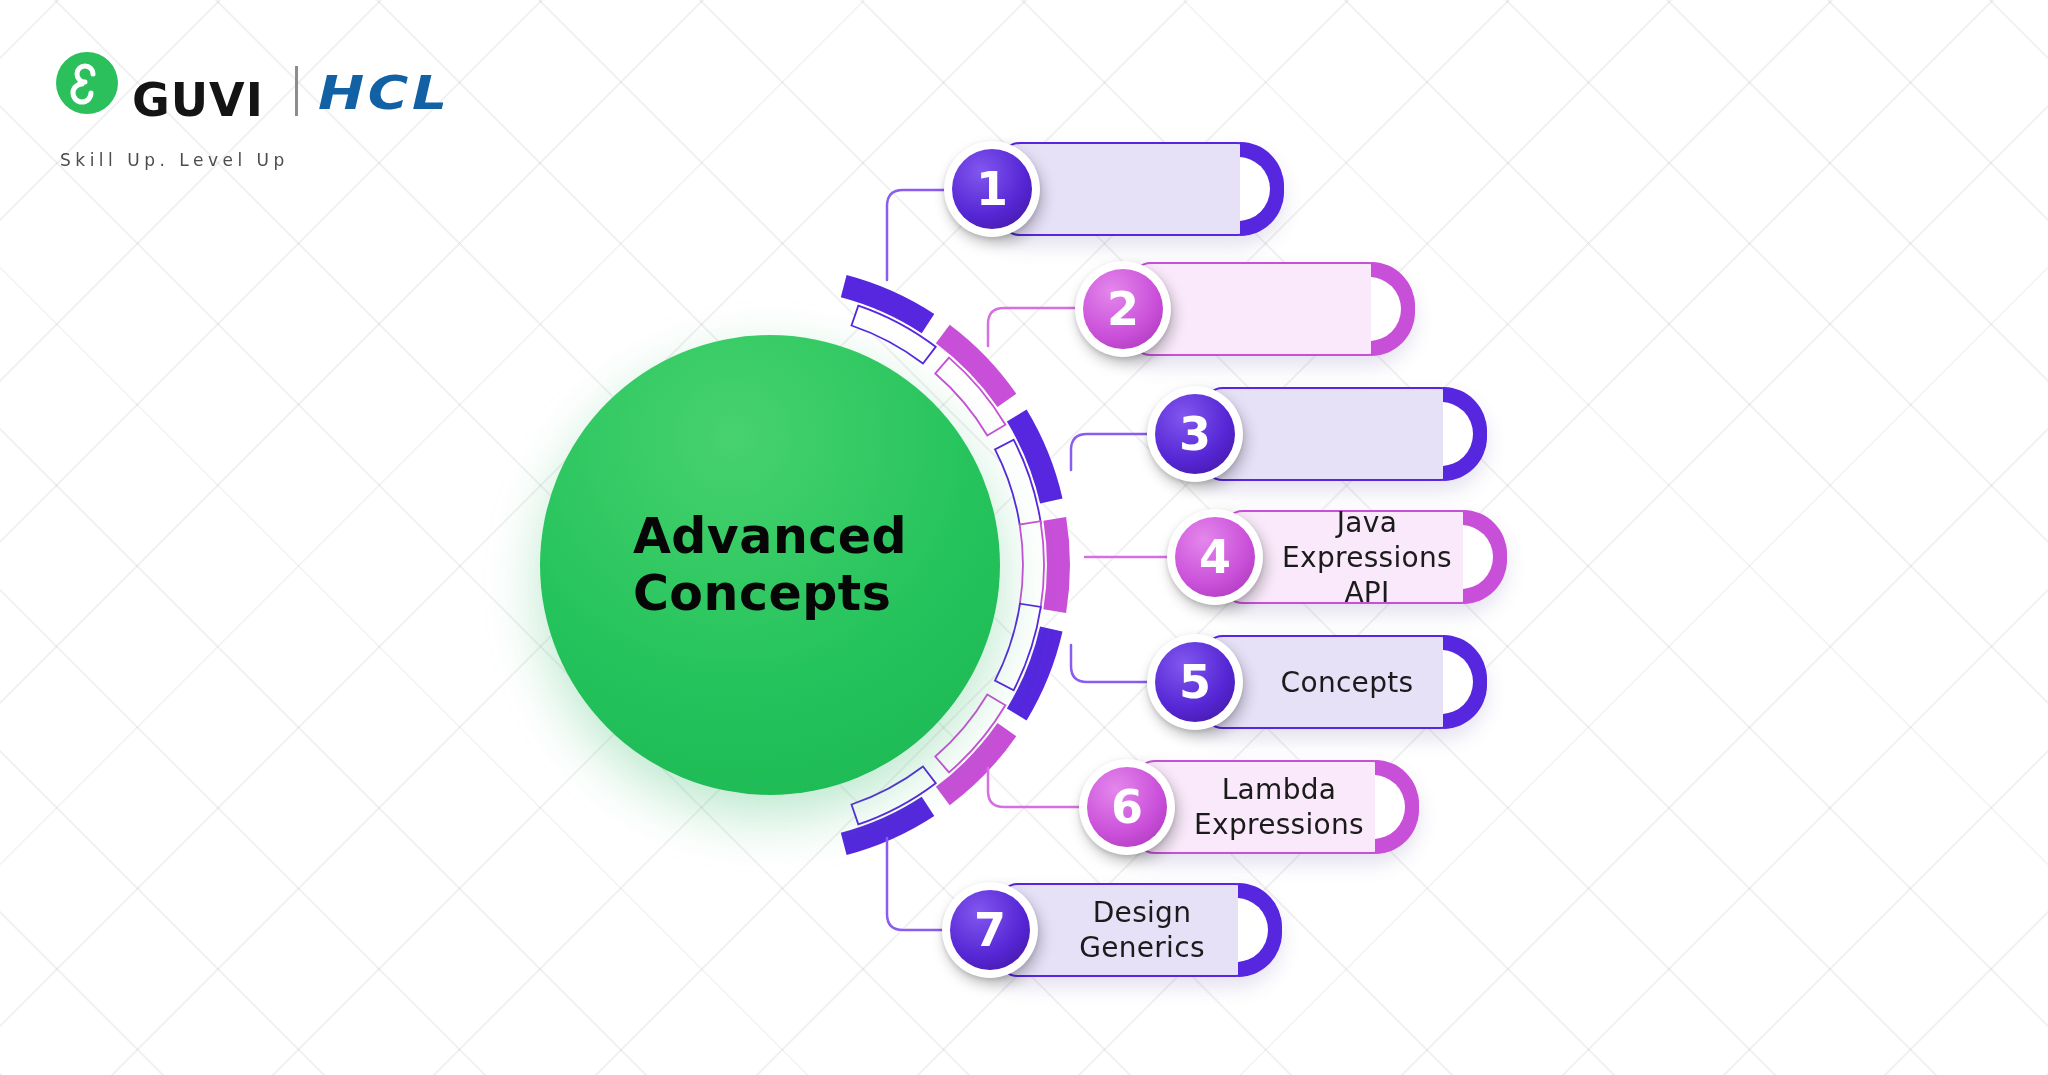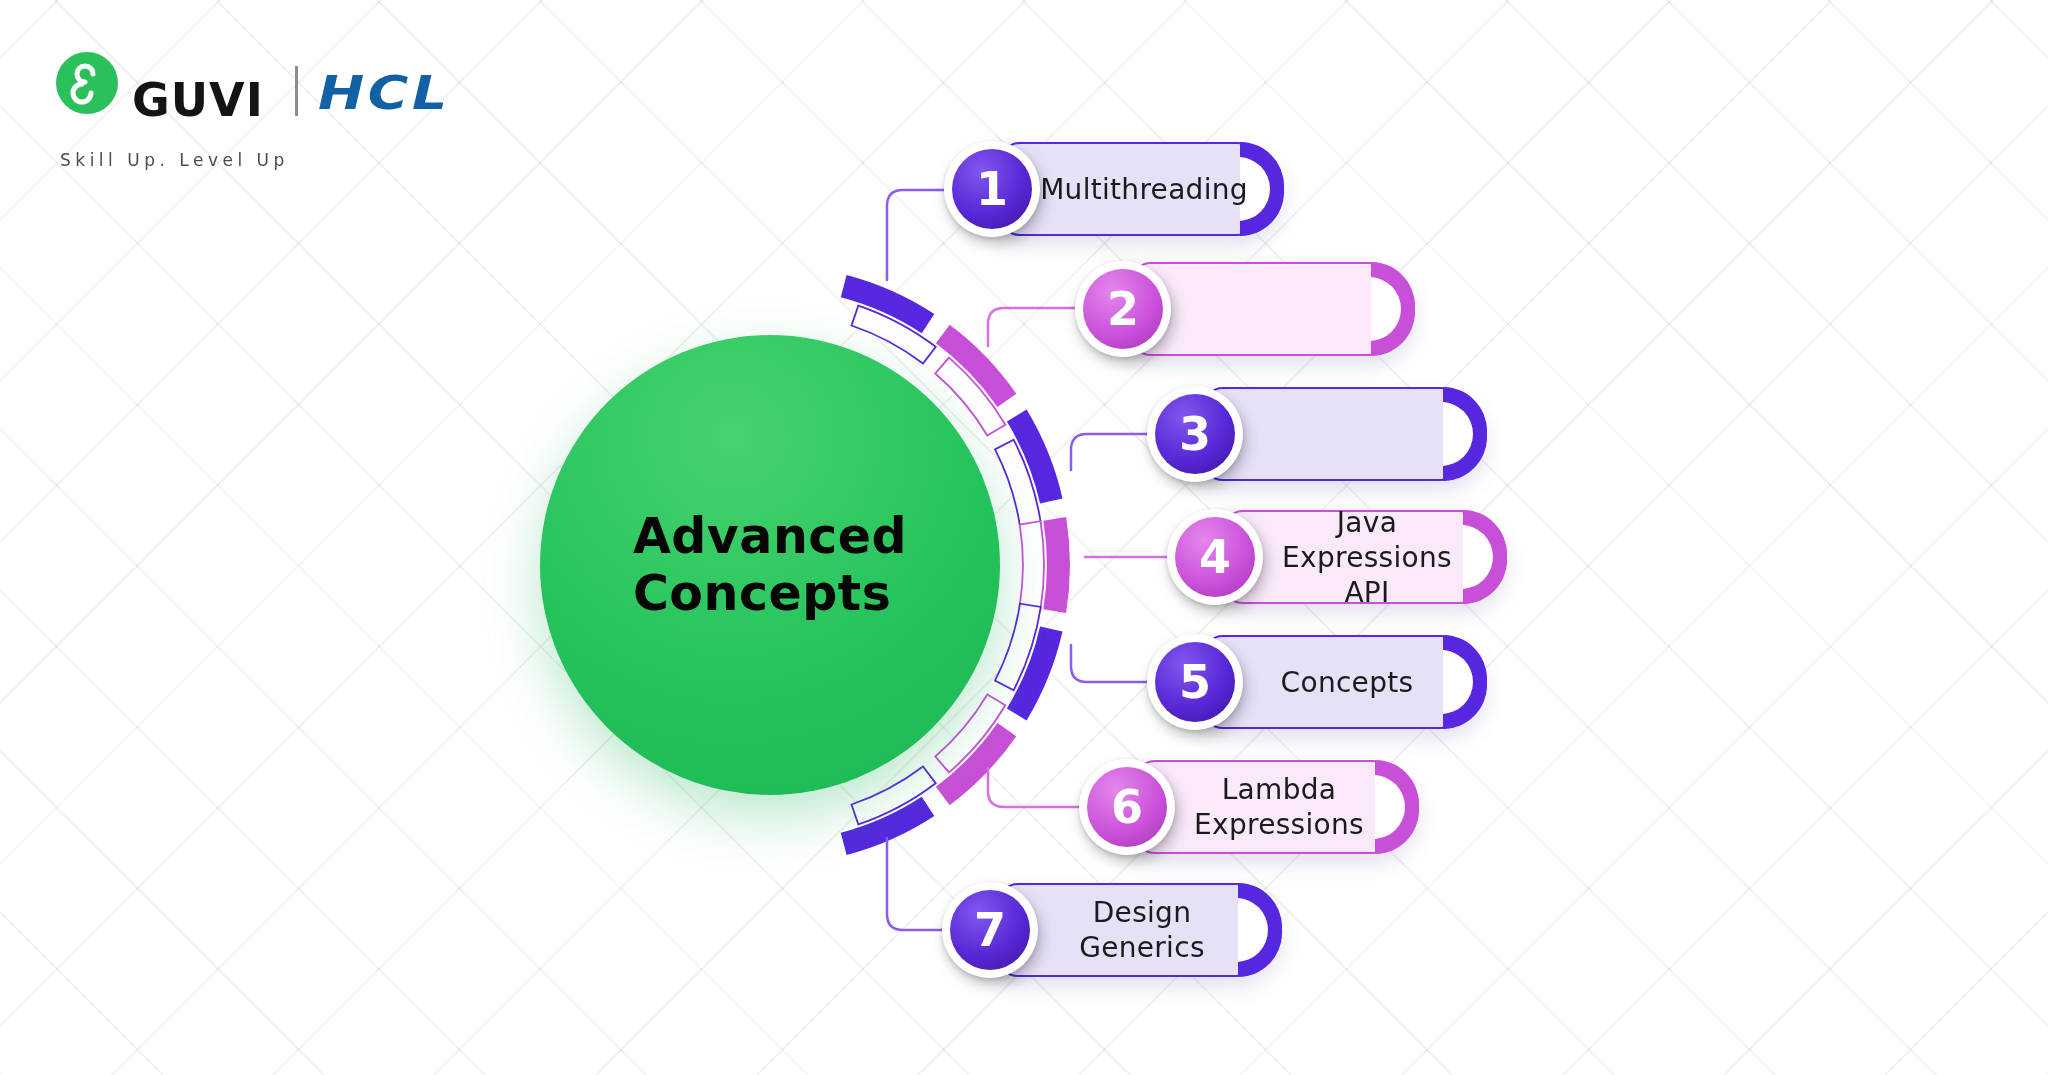--- a/index.html
+++ b/index.html
@@ -106,21 +106,20 @@
 Concepts</div>
   </div>
 
   <div id="items-host">
       <div class="item" style="left: 944px; top: 141px; --deep: #5627DE; --light: #E7E1F8; --g1: #8257EF; --g2: #5526D4; --g3: #3F1597;">
       <div class="cap-body">
         <div class="cap-end">
           <div class="cap-notch"></div>
         </div>
       </div>
-      <div class="item-label">Multithreading</div>
       <div class="num-wrap">
         <div class="num-inner">1</div>
       </div>
     </div>
       <div class="item" style="left: 1075px; top: 261px; --deep: #C84FD8; --light: #F9E9FA; --g1: #E487EC; --g2: #CA50D9; --g3: #A232B4;">
       <div class="cap-body">
         <div class="cap-end">
           <div class="cap-notch"></div>
         </div>
       </div>

